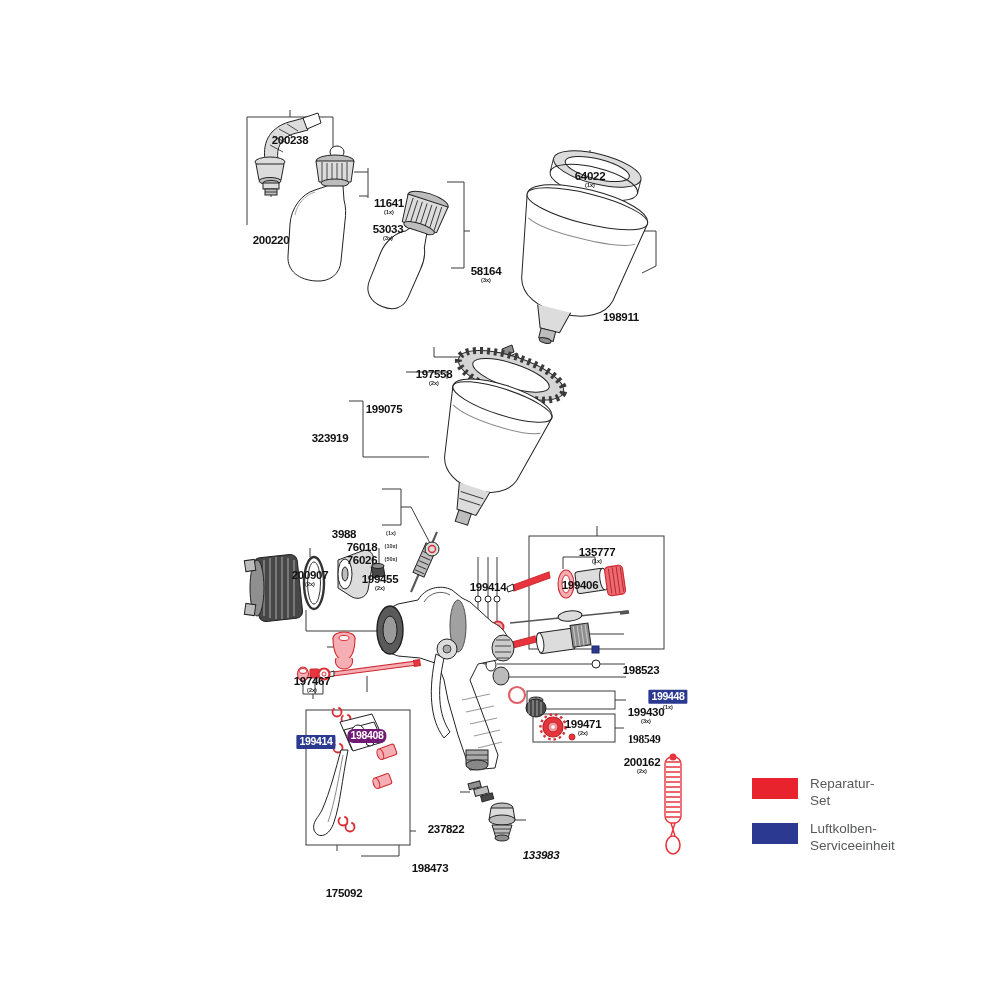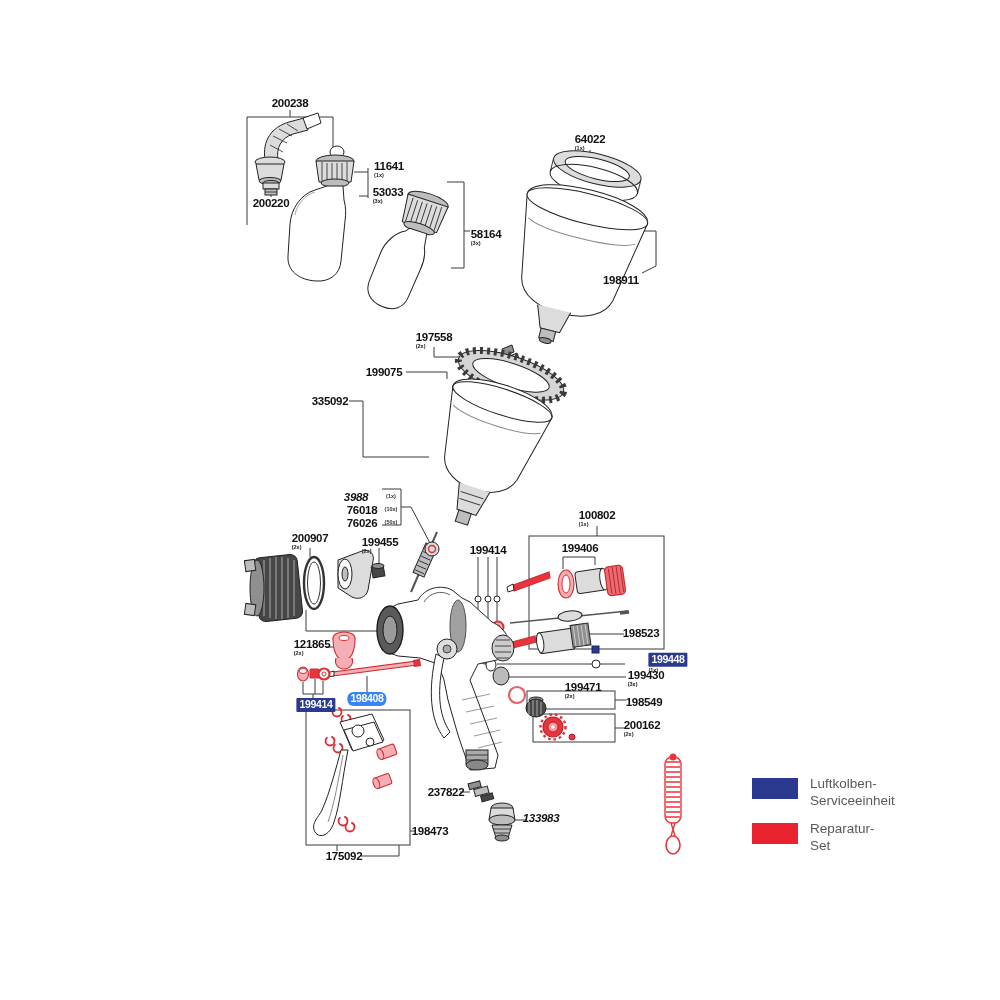--- a/index.html
+++ b/index.html
@@ -11,21 +11,21 @@
   .ln,.lnr{fill:none;stroke:#3a3a3a;stroke-width:1;}
   .pt{stroke:#232323;stroke-width:1;fill:#ffffff;}
   .gy{fill:#dcdcdc}.g2{fill:#bdbdbd}.dk{fill:#8f8f8f}.bk{fill:#474747}
   .hat{stroke:#232323;stroke-width:.8;fill:none}
   .whhat{stroke:#ffffff;stroke-width:1;fill:none;opacity:.55}
   .rs{stroke:#cf2b33;stroke-width:1.1}
   .rf{fill:#e8353d}
   .rp{fill:#f5aeb3}
 
   
-  .part-label{position:absolute;transform:translate(-50%,-50%);color:#111;}
+  .part-label{position:absolute;transform:translate(-50%,-50%);text-align:center;color:#111;margin-top:37px;}
   .part-label .num{font-weight:700;font-size:11.5px;letter-spacing:-0.3px;line-height:1.05;white-space:nowrap;}
   .part-label .num.blue{color:#fff;padding:1px 3px 2px;border-radius:1px;font-size:10.5px;}
   .part-label .qty{font-size:5.5px;line-height:1;margin-top:1px;color:#222;font-weight:700;}
   .part-label.tiny .num{font-size:5.5px;font-weight:700;color:#333;letter-spacing:0;}
 
   
   .legend{position:absolute;left:752px;top:776px;}
   .legend-row{display:flex;align-items:flex-start;margin-bottom:11px;}
   .swatch{width:46px;height:21px;display:inline-block;margin-right:12px;margin-top:2px;}
   .legend-text{font-size:13.5px;line-height:1.25;color:#58595b;font-weight:400;}
@@ -345,23 +345,23 @@
       <div class="num">198911</div>
     </div>
     <div class="part-label" style="left: 434px; top: 340px;">
       <div class="num">197558</div>
       <div class="qty">(2x)</div>
     </div>
     <div class="part-label" style="left: 384px; top: 372px;">
       <div class="num">199075</div>
     </div>
     <div class="part-label" style="left: 330px; top: 401px;">
-      <div class="num">335092</div>
-    </div>
-    <div class="part-label" style="left: 356px; top: 497px; font-style: italic;">
+      <div class="num">323919</div>
+    </div>
+    <div class="part-label" style="left: 344px; top: 497px;">
       <div class="num">3988</div>
     </div>
     <div class="part-label" style="left: 362px; top: 510px;">
       <div class="num">76018</div>
     </div>
     <div class="part-label" style="left: 362px; top: 523px;">
       <div class="num">76026</div>
     </div>
     <div class="part-label tiny" style="left: 391px; top: 497px;">
       <div class="num">(1x)</div>
@@ -374,21 +374,21 @@
     </div>
     <div class="part-label" style="left: 310px; top: 541px;">
       <div class="num">200907</div>
       <div class="qty">(2x)</div>
     </div>
     <div class="part-label" style="left: 380px; top: 545px;">
       <div class="num">199455</div>
       <div class="qty">(2x)</div>
     </div>
     <div class="part-label" style="left: 597px; top: 518px;">
-      <div class="num">100802</div>
+      <div class="num">135777</div>
       <div class="qty">(1x)</div>
     </div>
     <div class="part-label" style="left: 488px; top: 550px;">
       <div class="num">199414</div>
     </div>
     <div class="part-label" style="left: 580px; top: 548px;">
       <div class="num">199406</div>
     </div>
     <div class="part-label" style="left: 641px; top: 633px;">
       <div class="num">198523</div>
@@ -398,59 +398,59 @@
       <div class="qty">(1x)</div>
     </div>
     <div class="part-label" style="left: 646px; top: 678px;">
       <div class="num">199430</div>
       <div class="qty">(3x)</div>
     </div>
     <div class="part-label" style="left: 583px; top: 690px;">
       <div class="num">199471</div>
       <div class="qty">(2x)</div>
     </div>
-    <div class="part-label" style="left: 644px; top: 702px;">
+    <div class="part-label" style="left: 644px; top: 702px; font-family: Liberation Serif, serif;">
       <div class="num">198549</div>
     </div>
     <div class="part-label" style="left: 642px; top: 728px;">
       <div class="num">200162</div>
       <div class="qty">(2x)</div>
     </div>
     <div class="part-label" style="left: 312px; top: 647px;">
-      <div class="num">121865</div>
+      <div class="num">197467</div>
       <div class="qty">(2x)</div>
     </div>
     <div class="part-label" style="left: 316px; top: 705px;">
       <div class="num blue" style="background: rgb(43, 57, 144);">199414</div>
     </div>
     <div class="part-label" style="left: 367px; top: 699px;">
-      <div class="num blue" style="background: #3b82f6; border-radius: 6px;">198408</div>
+      <div class="num blue" style="background: #701a75; border-radius: 6px;">198408</div>
     </div>
     <div class="part-label" style="left: 446px; top: 792px;">
       <div class="num">237822</div>
     </div>
     <div class="part-label" style="left: 541px; top: 818px; font-style: italic;">
       <div class="num">133983</div>
     </div>
     <div class="part-label" style="left: 430px; top: 831px;">
       <div class="num">198473</div>
     </div>
     <div class="part-label" style="left: 344px; top: 856px;">
       <div class="num">175092</div>
     </div>
   </div>
 
 <div class="legend">
+  <div class="legend-row">
+    <span class="swatch" style="background-color: rgb(232, 35, 46);"></span>
+    <span class="legend-text">
+      <span>Reparatur-</span><br>
+      <span>Set</span>
+    </span>
+  </div>
   <div class="legend-row">
     <span class="swatch" style="background-color: rgb(43, 57, 144);"></span>
     <span class="legend-text">
       <span>Luftkolben-</span><br>
       <span>Serviceeinheit</span>
     </span>
   </div>
-  <div class="legend-row">
-    <span class="swatch" style="background-color: rgb(232, 35, 46);"></span>
-    <span class="legend-text">
-      <span>Reparatur-</span><br>
-      <span>Set</span>
-    </span>
-  </div>
 </div>
 
 </body></html>

